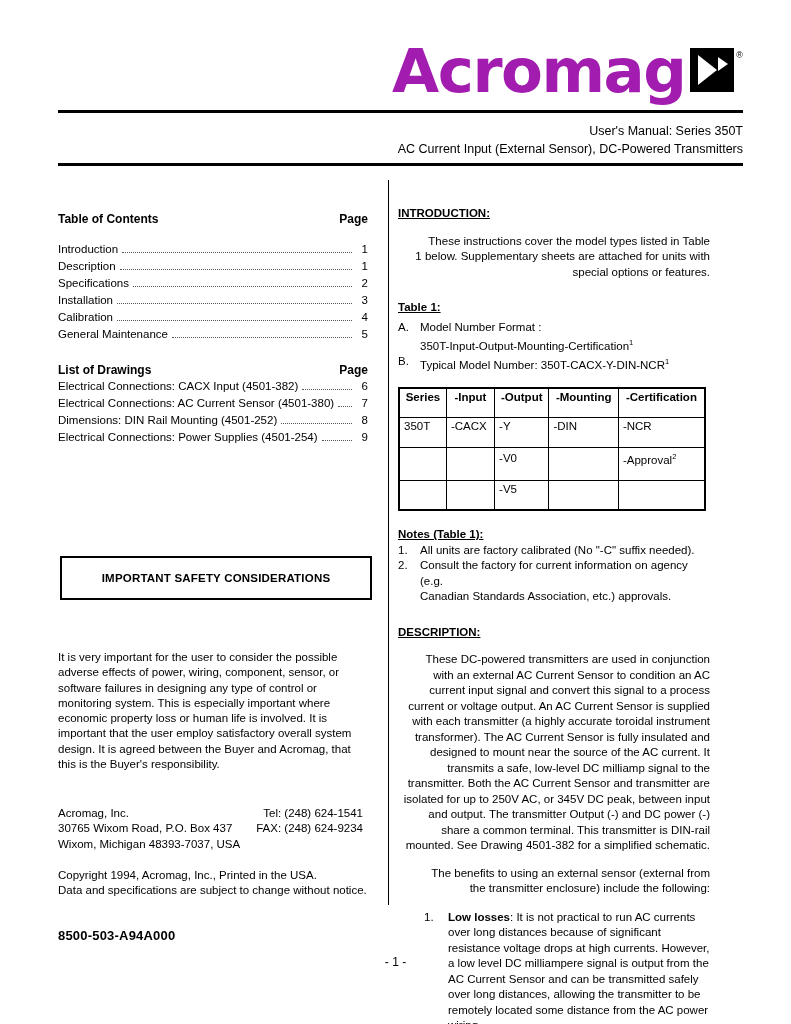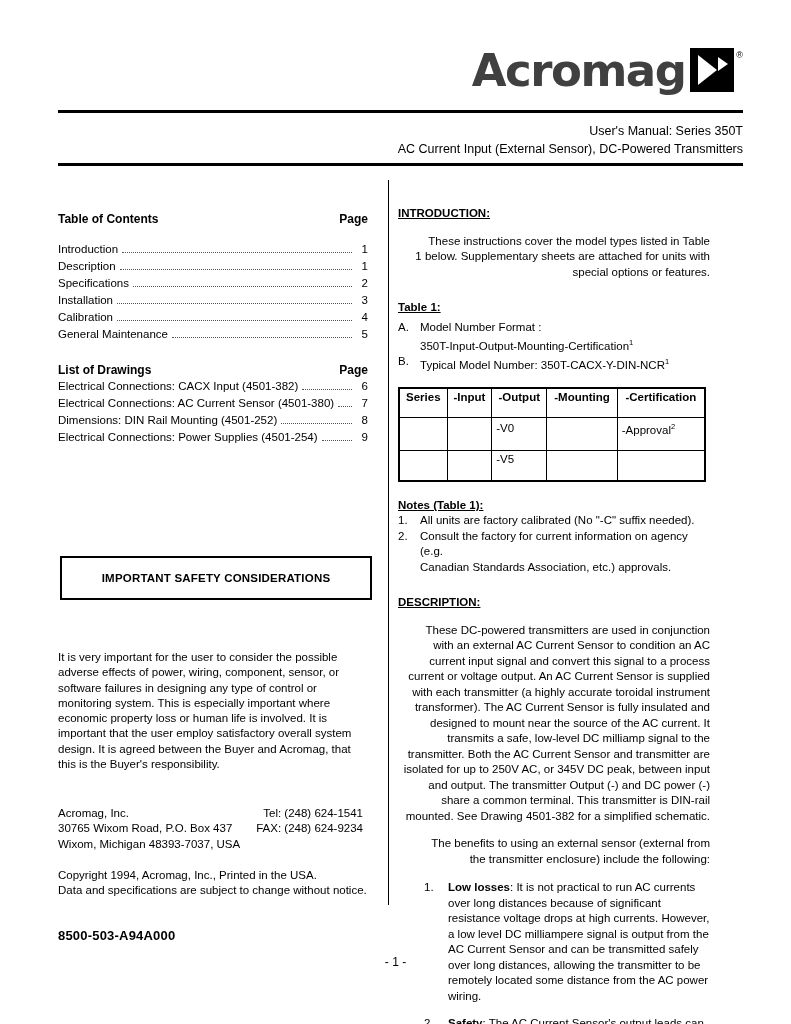--- a/index.html
+++ b/index.html
@@ -27,24 +27,24 @@
   .logo-block {
     position: absolute;
     right: 48px;
     top: 48px;
     display: flex;
     align-items: flex-start;
   }
   .logo-word {
     font-family: "DejaVu Sans", sans-serif;
     font-weight: bold;
-    font-size: 45px;
+    font-size: 61px;
     letter-spacing: -1.5px;
     line-height: 46px;
-    color: #404040;
+    color: #a21caf;
   }
   .logo-mark {
     width: 44px;
     height: 44px;
     background: #000;
     margin-left: 5px;
     position: relative;
     flex: none;
   }
   .logo-mark .tri-big {
@@ -431,20 +431,27 @@
         <tr>
           <th>Series</th>
           <th>-Input</th>
           <th>-Output</th>
           <th>-Mounting</th>
           <th>-Certification</th>
         </tr>
       </thead>
       <tbody>
         <tr>
+          <td>350T</td>
+          <td>-CACX</td>
+          <td>-Y</td>
+          <td>-DIN</td>
+          <td>-NCR</td>
+        </tr>
+        <tr>
           <td></td>
           <td></td>
           <td>-V0</td>
           <td></td>
           <td><span>-Approval</span><sup>2</sup></td>
         </tr>
         <tr>
           <td></td>
           <td></td>
           <td>-V5</td>

